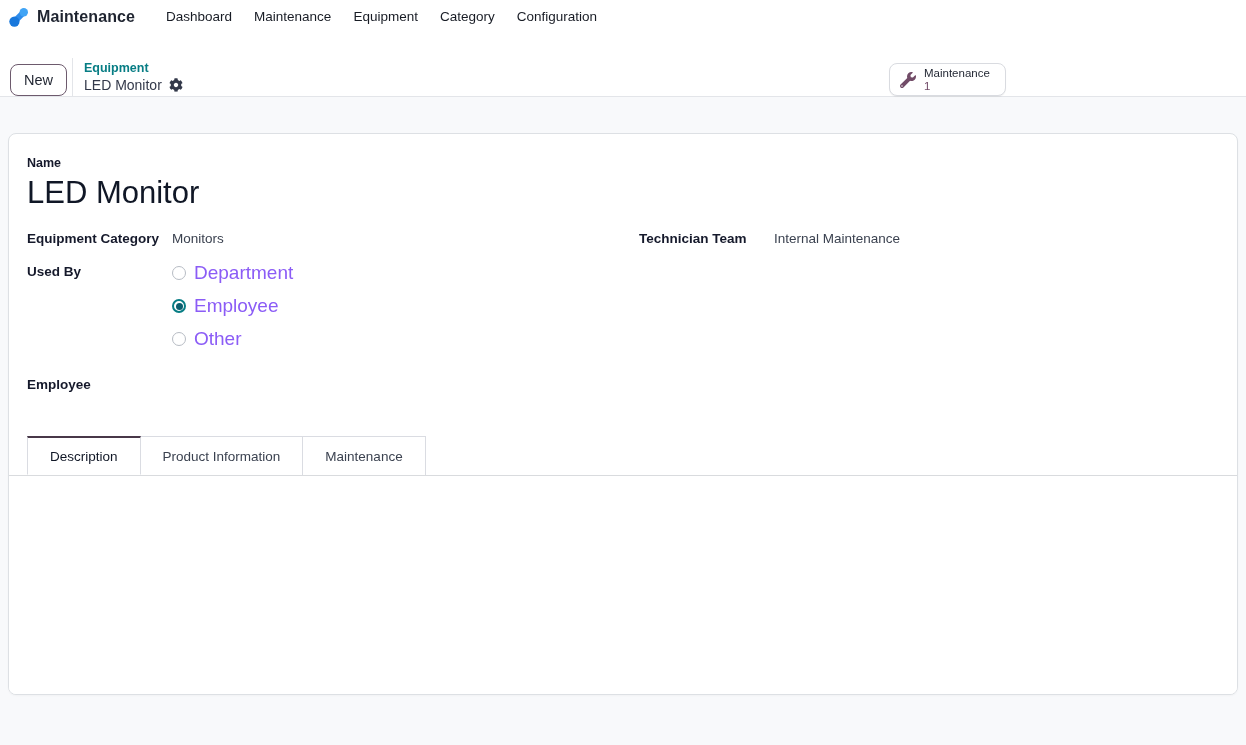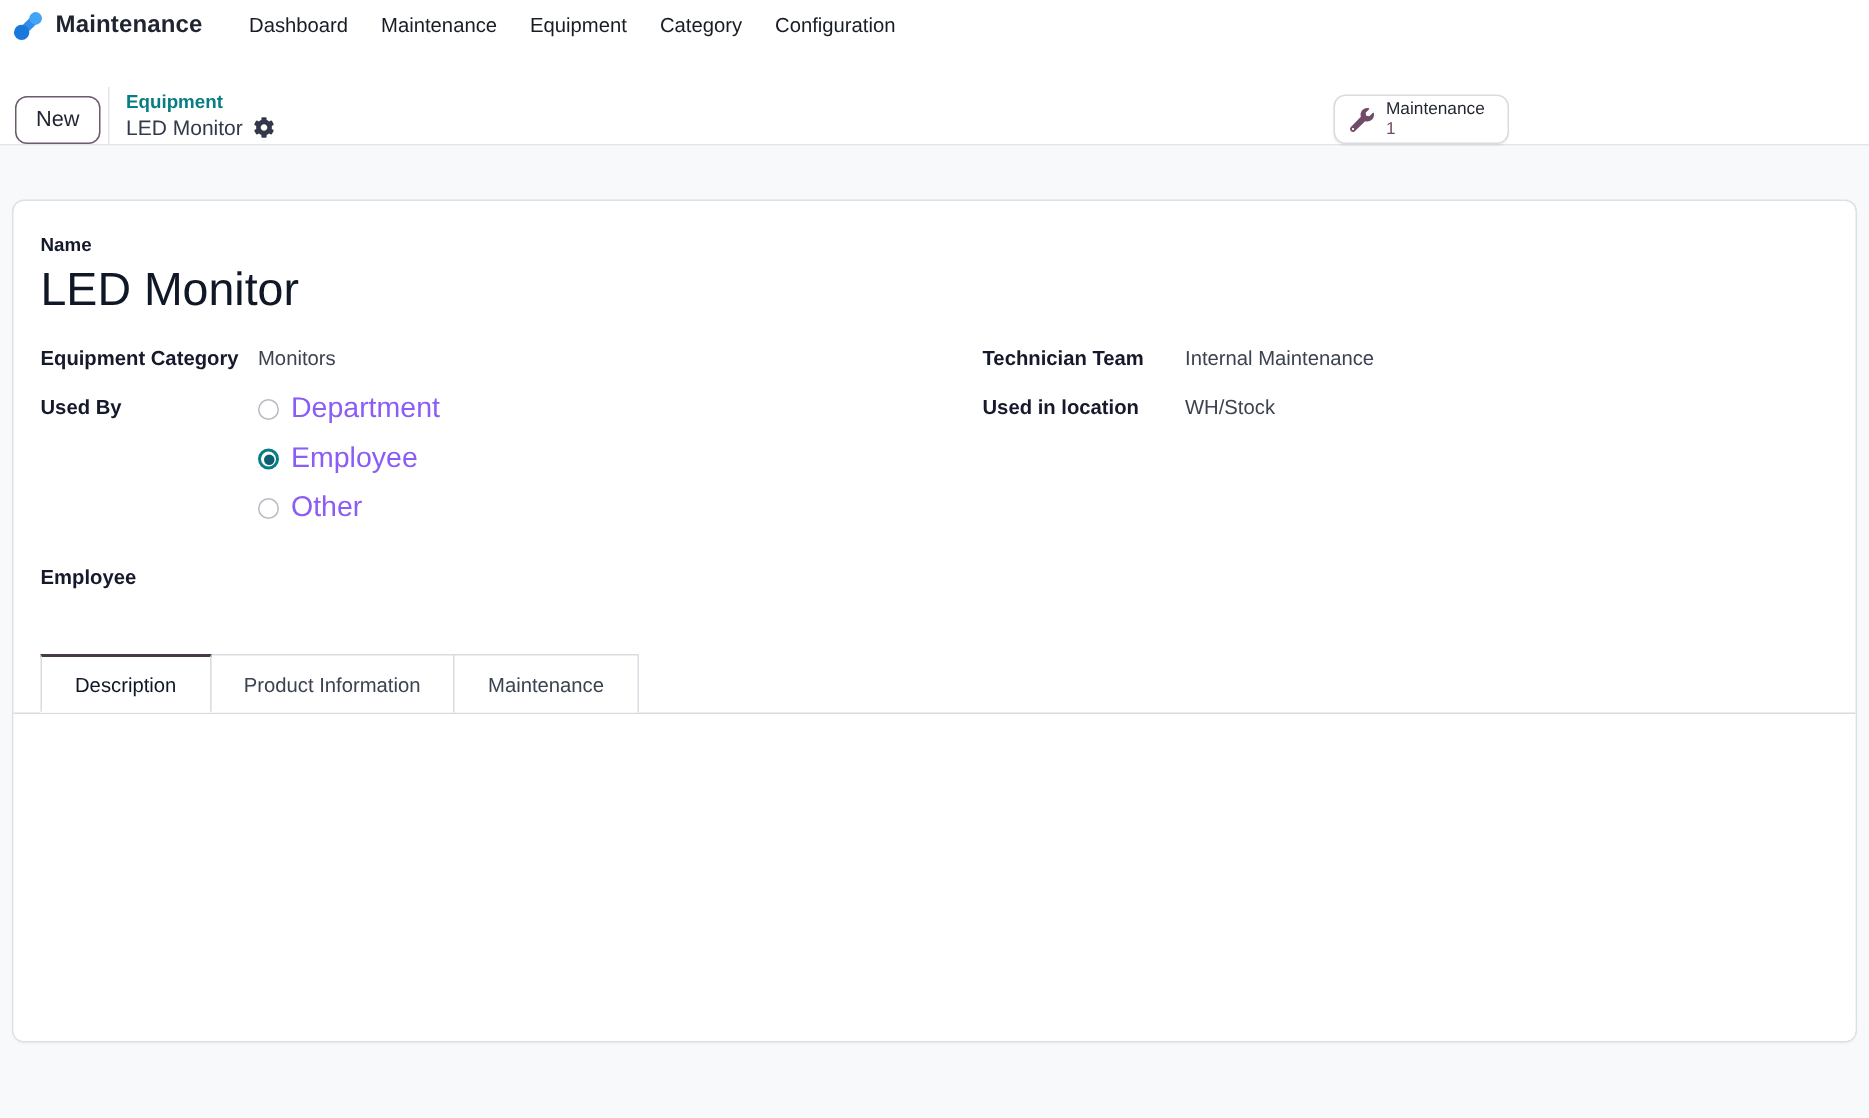--- a/index.html
+++ b/index.html
@@ -74,21 +74,21 @@
     display:flex; flex-direction:column; overflow:hidden;margin-top:28px;
   }
   .sheet { padding:22px 18px 0 18px; }
 
   .field-label-sm { font-size:12.5px; font-weight:700; color:#15192b; }
   .title-input {
     font-size:31px; font-weight:500; color:#101726;
     line-height:1.2; margin:4px 0 20px 0; cursor:text;
   }
 
-  .field-grid { display:grid; grid-template-columns:600px 1fr; column-gap:28px; }
+  .field-grid { display:grid; grid-template-columns:600px 1fr; column-gap:12px; }
 
   .field-row { display:grid; grid-template-columns:145px 1fr; margin-bottom:17px; align-items:baseline; }
   .col-right .field-row { grid-template-columns:135px 1fr; margin-bottom:18px; }
   .f-label { font-size:13.5px; font-weight:700; color:#15192b; }
   .f-value { font-size:13.5px; color:#3b4250; cursor:text; }
 
   .radio-group { display:flex; flex-direction:column; gap:11px; margin-top:-1px; }
   .radio-option { display:flex; align-items:center; gap:8px; cursor:pointer; }
   .radio-dot {
     width:14px; height:14px; border-radius:50%;
@@ -209,24 +209,20 @@
             <span class="f-label">Employee</span>
             <span class="f-value"></span>
           </div>
         </div>
 
         <div class="col-right">
           <div class="field-row">
             <span class="f-label">Technician Team</span>
             <span class="f-value">Internal Maintenance</span>
           </div>
-          <div class="field-row">
-            <span class="f-label">Used in location</span>
-            <span class="f-value">WH/Stock</span>
-          </div>
         </div>
       </div>
     </div>
 
     <div class="notebook">
       <div class="tabs">
         <div class="tab active">Description</div>
         <div class="tab">Product Information</div>
         <div class="tab">Maintenance</div>
       </div>

